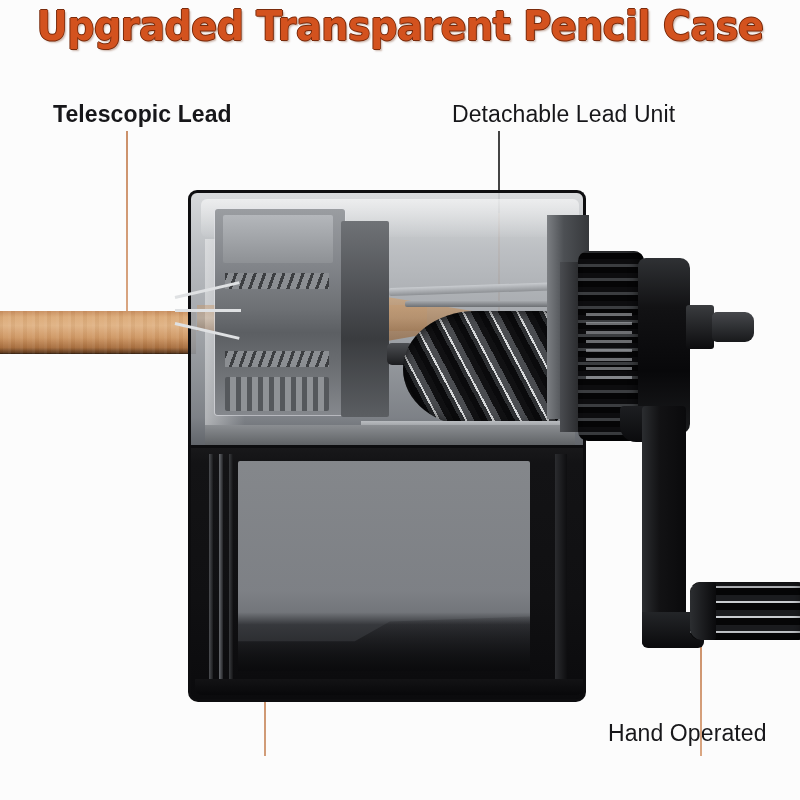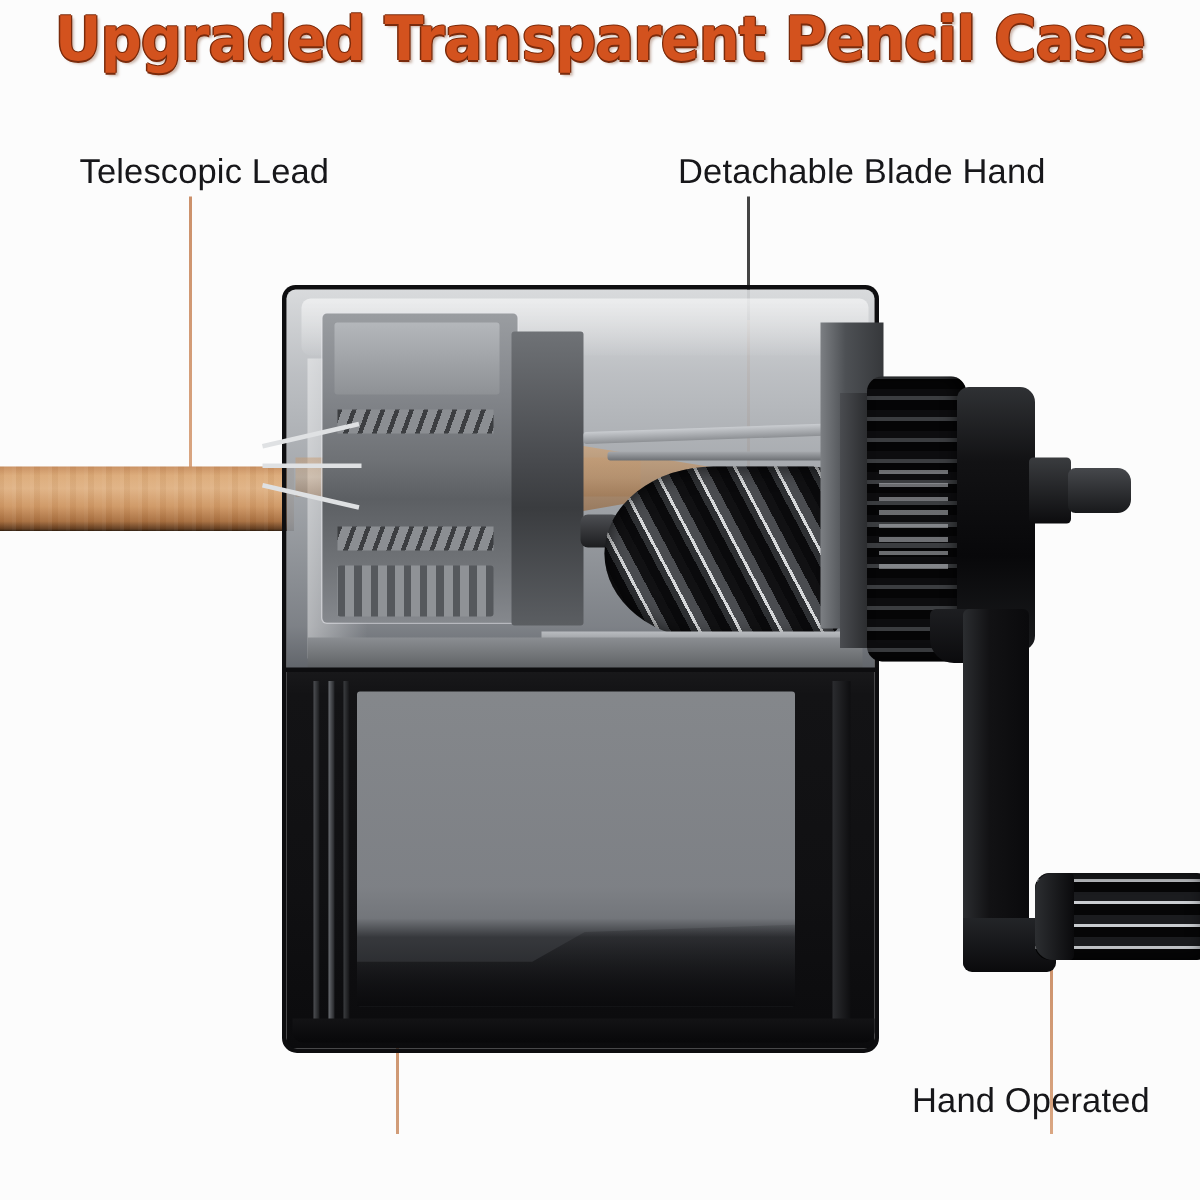--- a/index.html
+++ b/index.html
@@ -44,21 +44,21 @@
 
   
   .label {
     position: absolute;
     font-family: "Liberation Sans", "DejaVu Sans", sans-serif;
     font-size: 23px;
     color: #17171a;
     white-space: nowrap;
     letter-spacing: .1px;
   }
-  #label-telescopic   { left: 53px;  top: 101px; }
+  #label-telescopic   { left: 53px;  top: 101px; font-weight: bold; }
   #label-blade        { left: 452px; top: 101px; }
   #label-box          { left: 131px; top: 764px; }
   #label-hand         { left: 608px; top: 720px; }
 
   
   .leader {
     position: absolute;
     width: 2px;
     background: linear-gradient(to bottom,#c98b63,#d8a27c);
     opacity: .95;
@@ -407,21 +407,21 @@
   }
 </style>
 </head>
 <body>
 
 <div id="page">
 
   <div id="title">Upgraded Transparent Pencil Case</div>
 
   <div class="label" id="label-telescopic">Telescopic Lead</div>
-  <div class="label" id="label-blade">Detachable Blade Hand</div>
+  <div class="label" id="label-blade">Detachable Lead Unit</div>
   <div class="label" id="label-hand">Hand Operated</div>
 
   <div class="leader" id="leader-telescopic"></div>
   <div class="leader" id="leader-blade"></div>
   <div class="leader" id="leader-box"></div>
   <div class="leader" id="leader-hand"></div>
 
   <div id="pencil">
     <div id="pencil-grain"></div>
   </div>

